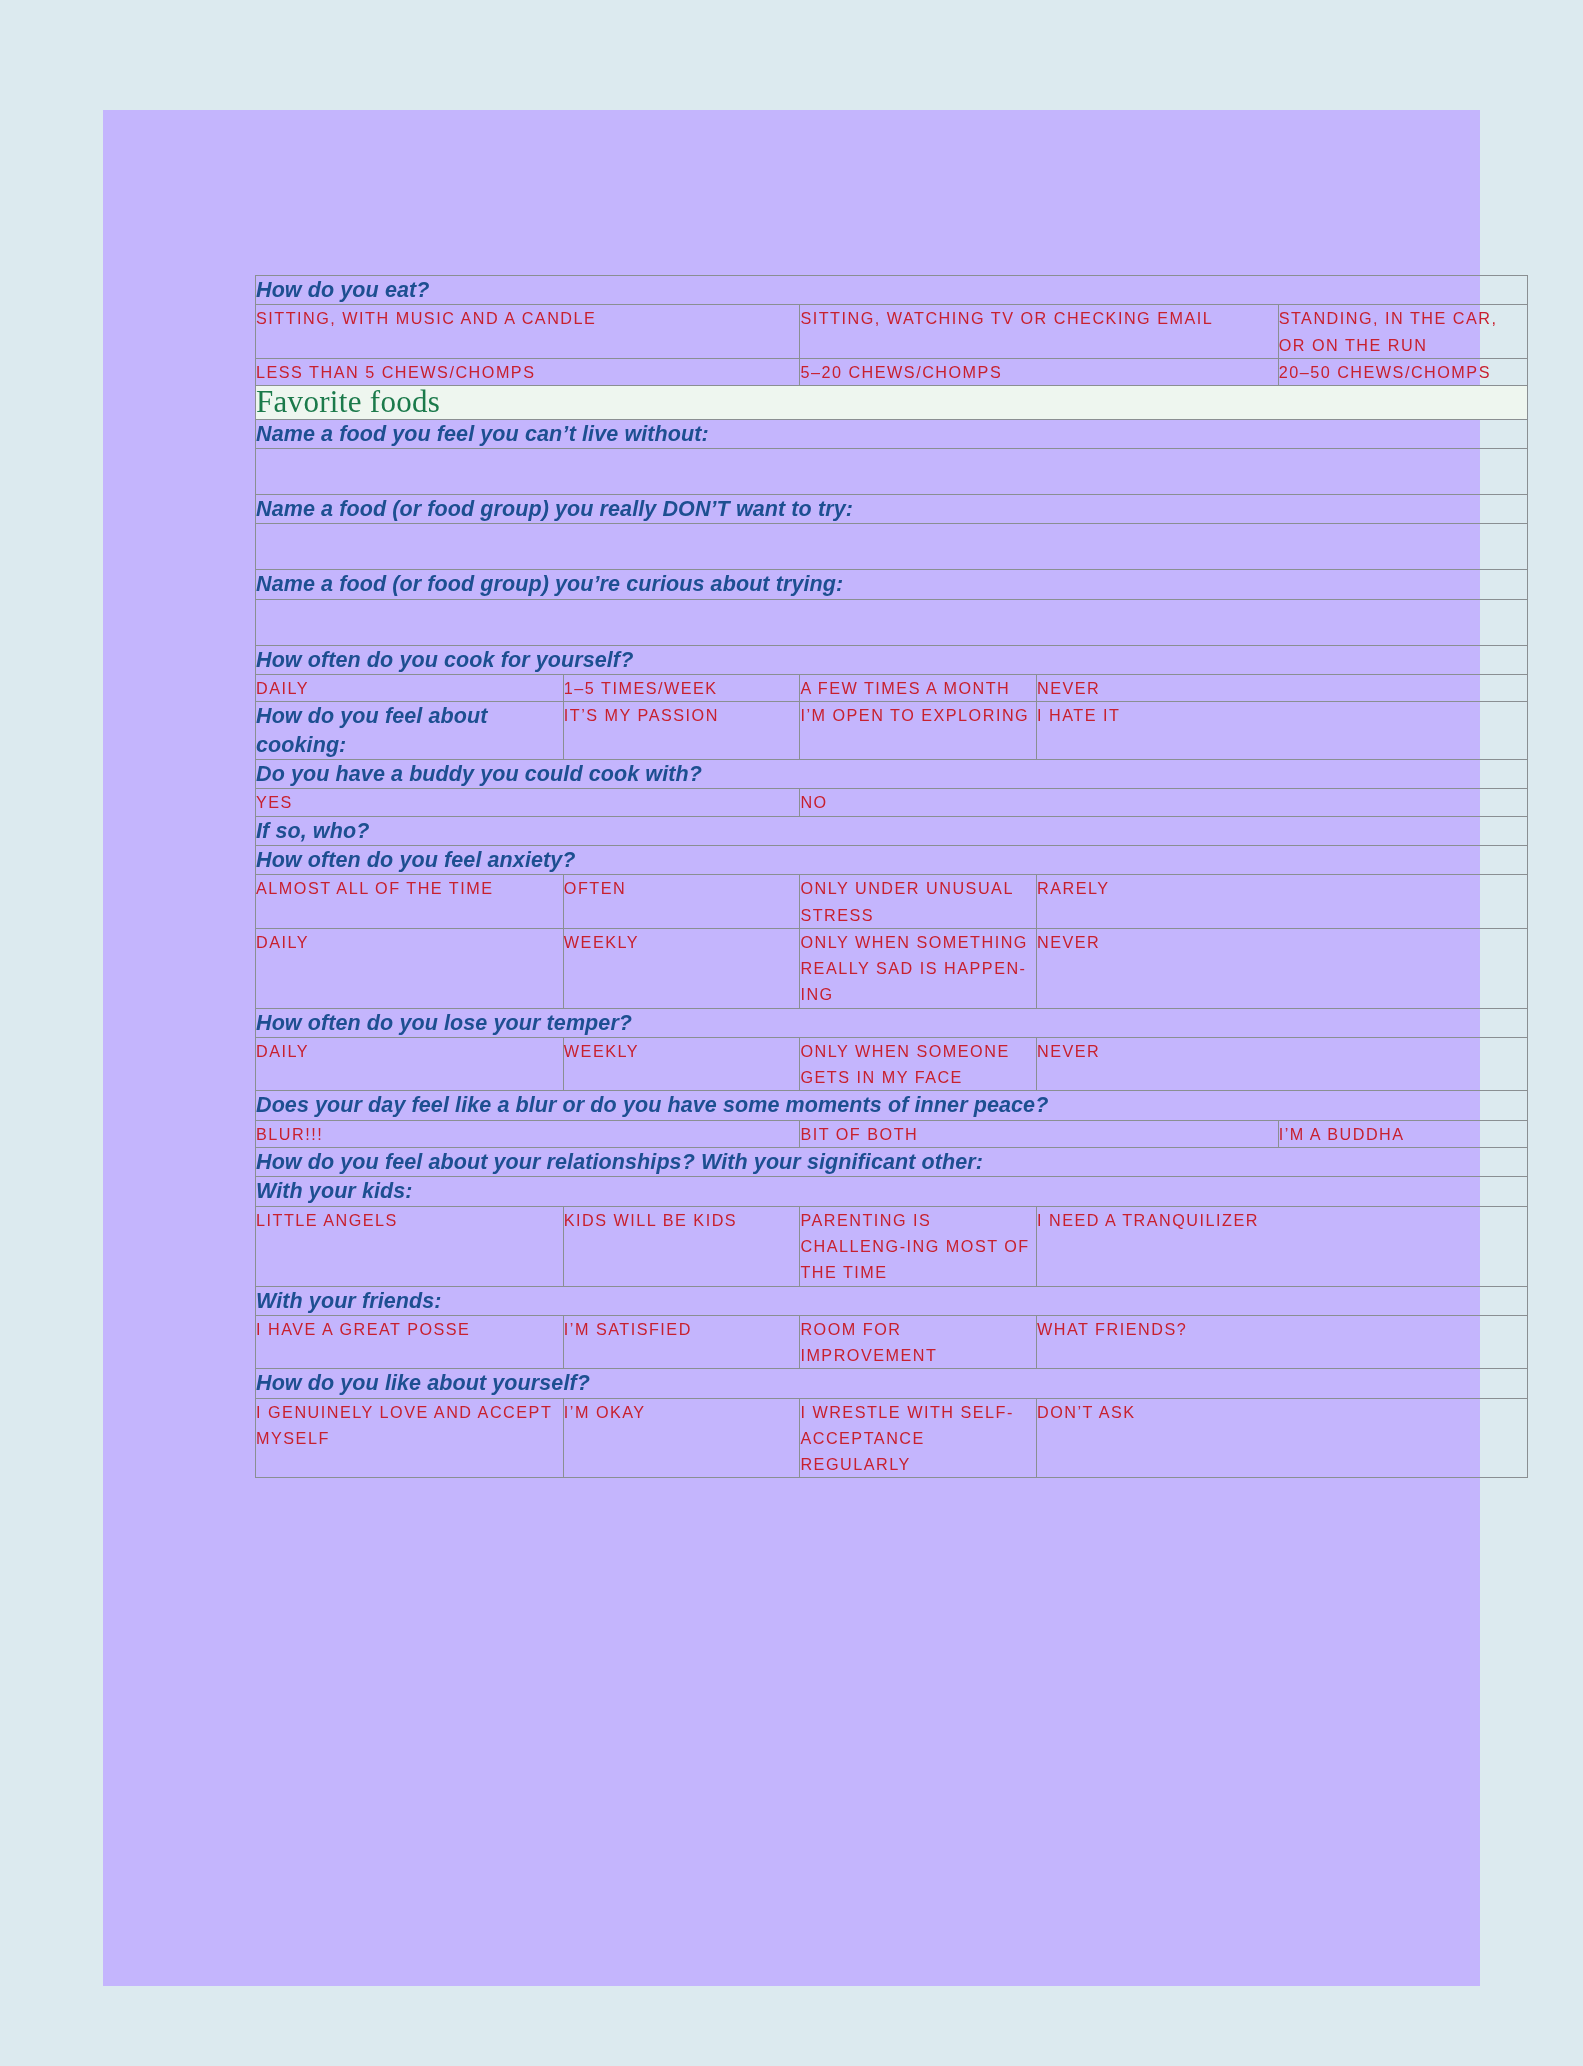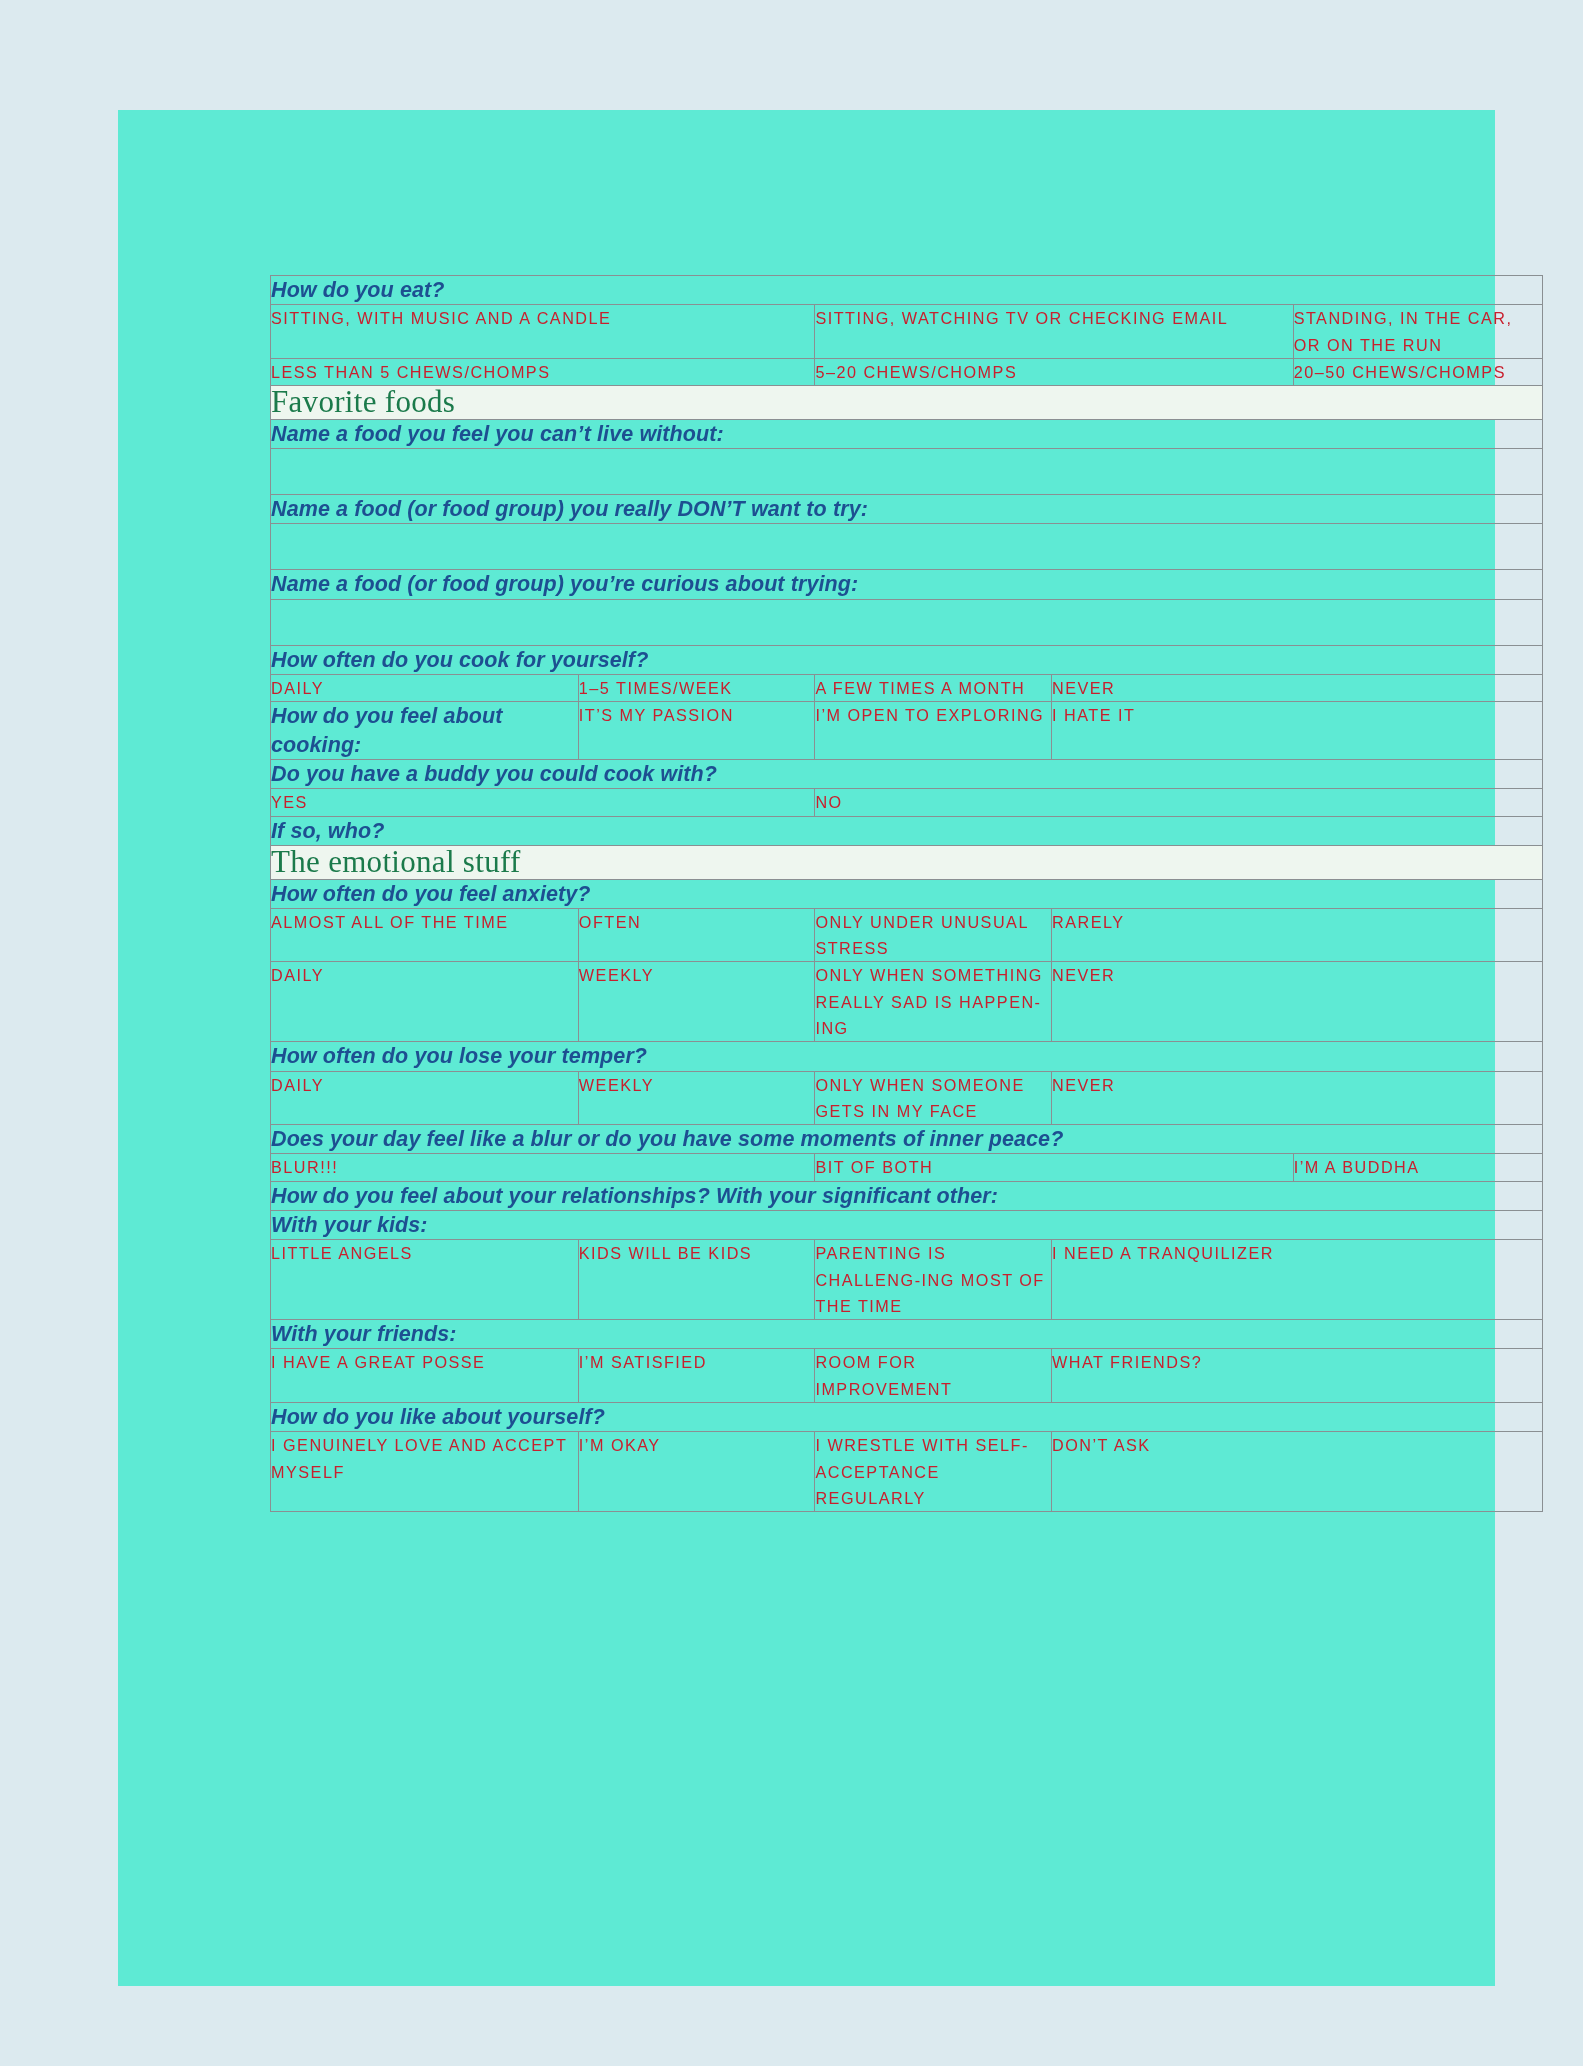--- a/index.html
+++ b/index.html
@@ -12,25 +12,25 @@
   #page {
     position: relative;
     width: 1583px;
     height: 2066px;
     background: #dceaef;
     overflow: hidden;
   }
   
   #paper {
     position: absolute;
-    left: 118px;
+    left: 103px;
     top: 110px;
     width: 1377px;
     height: 1876px;
-    background: #5eead4;
+    background: #c4b5fd;
   }
 
   
   #form {
     position: absolute;
     left: 152px;
     top: 165px;
     width: 1273px;
     border-collapse: collapse;
     table-layout: fixed;
@@ -145,25 +145,20 @@
             <td class="q" colspan="5">Do you have a buddy you could cook with?</td>
           </tr>
           <tr>
             <td class="a" colspan="2">YES</td>
             <td class="a" colspan="3">NO</td>
           </tr>
           <tr>
             <td class="q" colspan="5">If so, who?</td>
           </tr>
           <tr>
-            <td colspan="5" class="section">
-              <div class="section-title">The emotional stuff</div>
-            </td>
-          </tr>
-          <tr>
             <td class="q" colspan="5">How often do you feel anxiety?</td>
           </tr>
           <tr>
             <td class="a" colspan="1">ALMOST ALL OF THE TIME</td>
             <td class="a" colspan="1">OFTEN</td>
             <td class="a" colspan="1">ONLY UNDER UNUSUAL STRESS</td>
             <td class="a" colspan="2">RARELY</td>
           </tr>
           <tr>
             <td class="a" colspan="1">DAILY</td>

